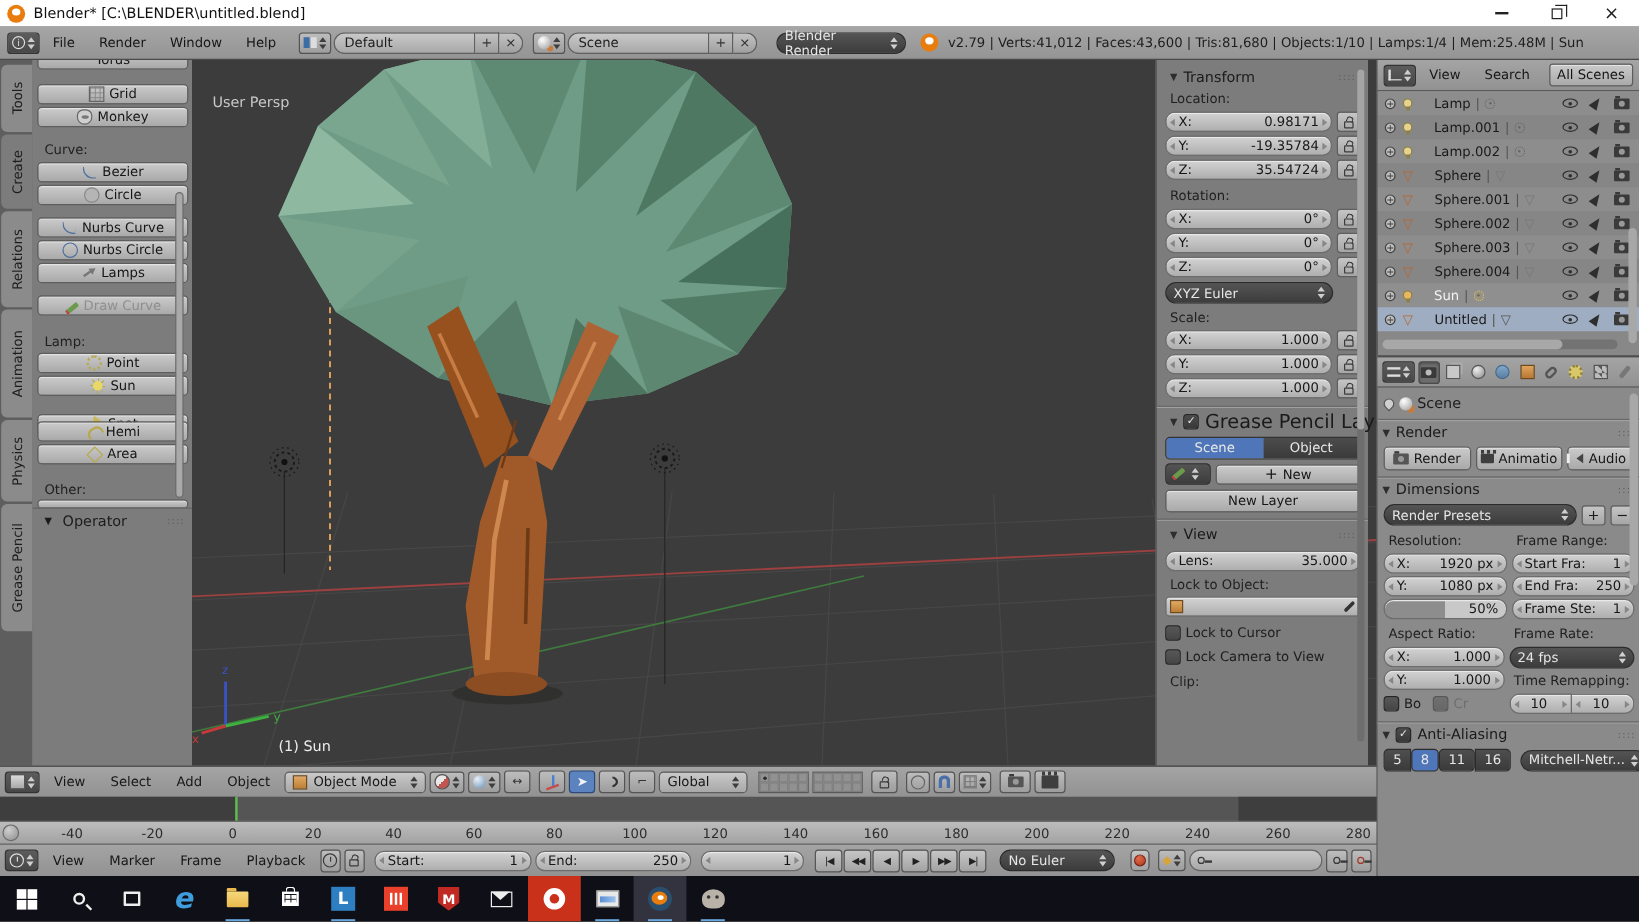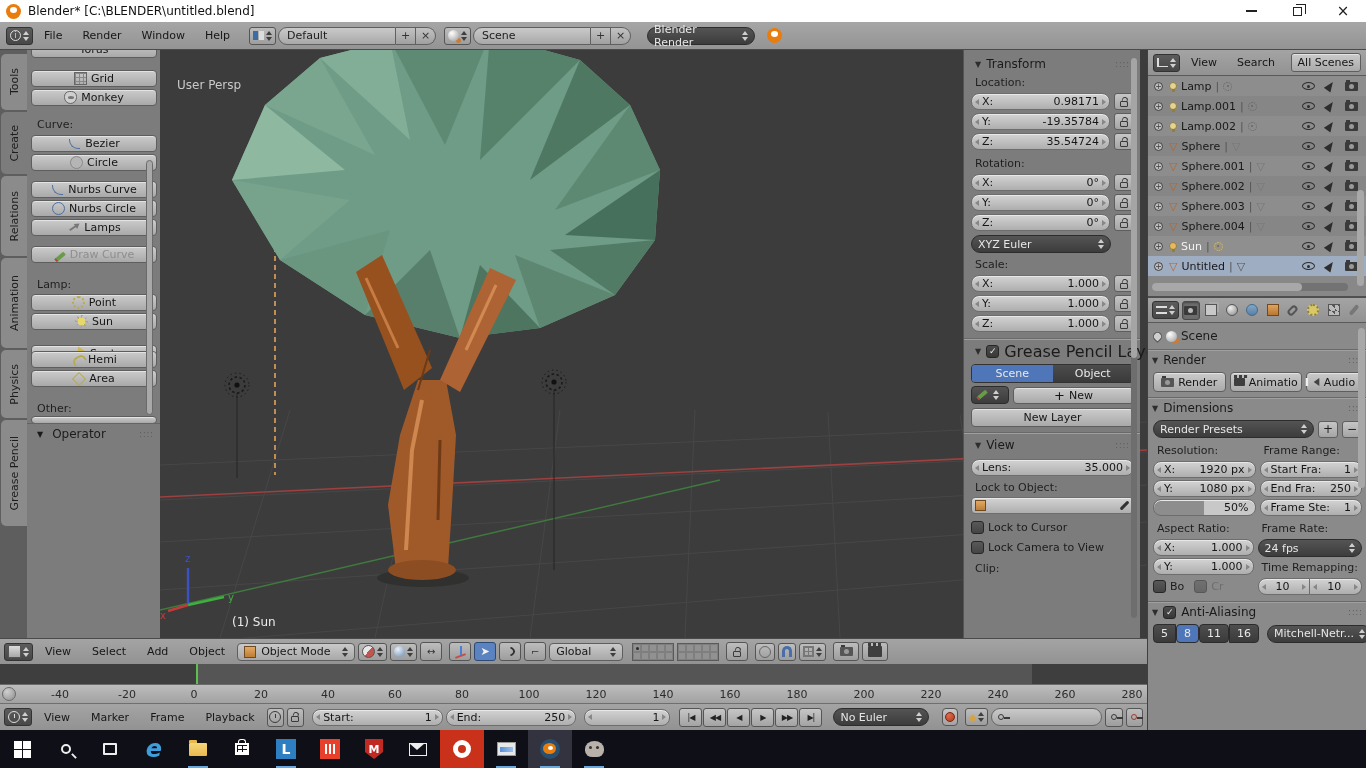--- a/index.html
+++ b/index.html
@@ -108,21 +108,21 @@
   .olhdr{height:26px;background:linear-gradient(#a4a4a4,#929292);border-bottom:1px solid #5a5a5a;display:flex;align-items:center;gap:2px;padding:0 5px}
   .olrow{height:20px;display:flex;align-items:center;padding-left:6px;position:relative;color:#191919}
   .olrow:nth-child(odd){background:#8d8d8d}
   .olrow:nth-child(even){background:#868686}
   .olrow.sel-active{background:#8f8f8f;color:#f2f2f2}
   .olrow.sel-band{background:#9fadc2}
   .ic-expand{width:9px;height:9px;border:1px solid #3f3f3f;border-radius:50%;font-size:8px;line-height:7px;text-align:center;color:#3f3f3f;background:#bdbdbd;flex:none}
   .ic-bulb{width:8px;height:8px;border-radius:50%;background:#e5d38f;border:1px solid #8d7f46;position:relative;flex:none}
   .ic-bulb:after{content:'';position:absolute;left:2px;bottom:-3px;width:3px;height:3px;background:#8d7f46}
   .ic-meshtri{color:#b5672c;font-size:11px;line-height:1;flex:none}
-  .olrow .nm{margin-left:4px}
+  .olrow .nm{margin-left:18px}
   .olrow .pipe{margin:0 4px;color:#555}
   .datasun{width:9px;height:9px;border:1px dotted #666;border-radius:50%;position:relative;flex:none}
   .datasun:after{content:'';position:absolute;left:2.5px;top:2.5px;width:2px;height:2px;border-radius:50%;background:#666}
   .olicons{position:absolute;right:8px;display:flex;gap:11px;align-items:center}
   .ic-eye{width:13px;height:8px;border:1px solid #2e2e2e;border-radius:50%;position:relative}
   .ic-eye:after{content:'';position:absolute;left:4px;top:1.5px;width:3px;height:3px;border-radius:50%;background:#2e2e2e}
   .ic-cursorarrow{width:0;height:0;border-left:4px solid transparent;border-right:4px solid transparent;border-bottom:10px solid #2e2e2e;transform:rotate(35deg)}
   .ic-cam{width:13px;height:9px;background:#3a3a3a;border-radius:1px;position:relative}
   .ic-cam:before{content:'';position:absolute;left:1px;top:-2px;width:4px;height:2px;background:#3a3a3a}
   .ic-cam:after{content:'';position:absolute;left:4px;top:2px;width:5px;height:5px;border-radius:50%;background:#999}
@@ -303,20 +303,21 @@
       <div class="sqbtn last">×</div>
     </div>
     <div class="dd" style="width:108px;margin-left:14px">
       <span class="val">Blender Render</span>
       <span class="updown">
           <i class="u"></i>
           <i class="d"></i>
         </span>
     </div>
     <div class="blogo" style="margin-left:10px"></div>
+    <span class="stats" style="margin-left:6px">v2.79 | Verts:41,012 | Faces:43,600 | Tris:81,680 | Objects:1/10 | Lamps:1/4 | Mem:25.48M | Sun</span>
   </div>
 
   <div class="tabstrip">
     <div class="vtab" style="height:56px">
         <span>Tools</span>
       </div>
     <div class="vtab active" style="height:62px">
         <span>Create</span>
       </div>
     <div class="vtab" style="height:80px">

